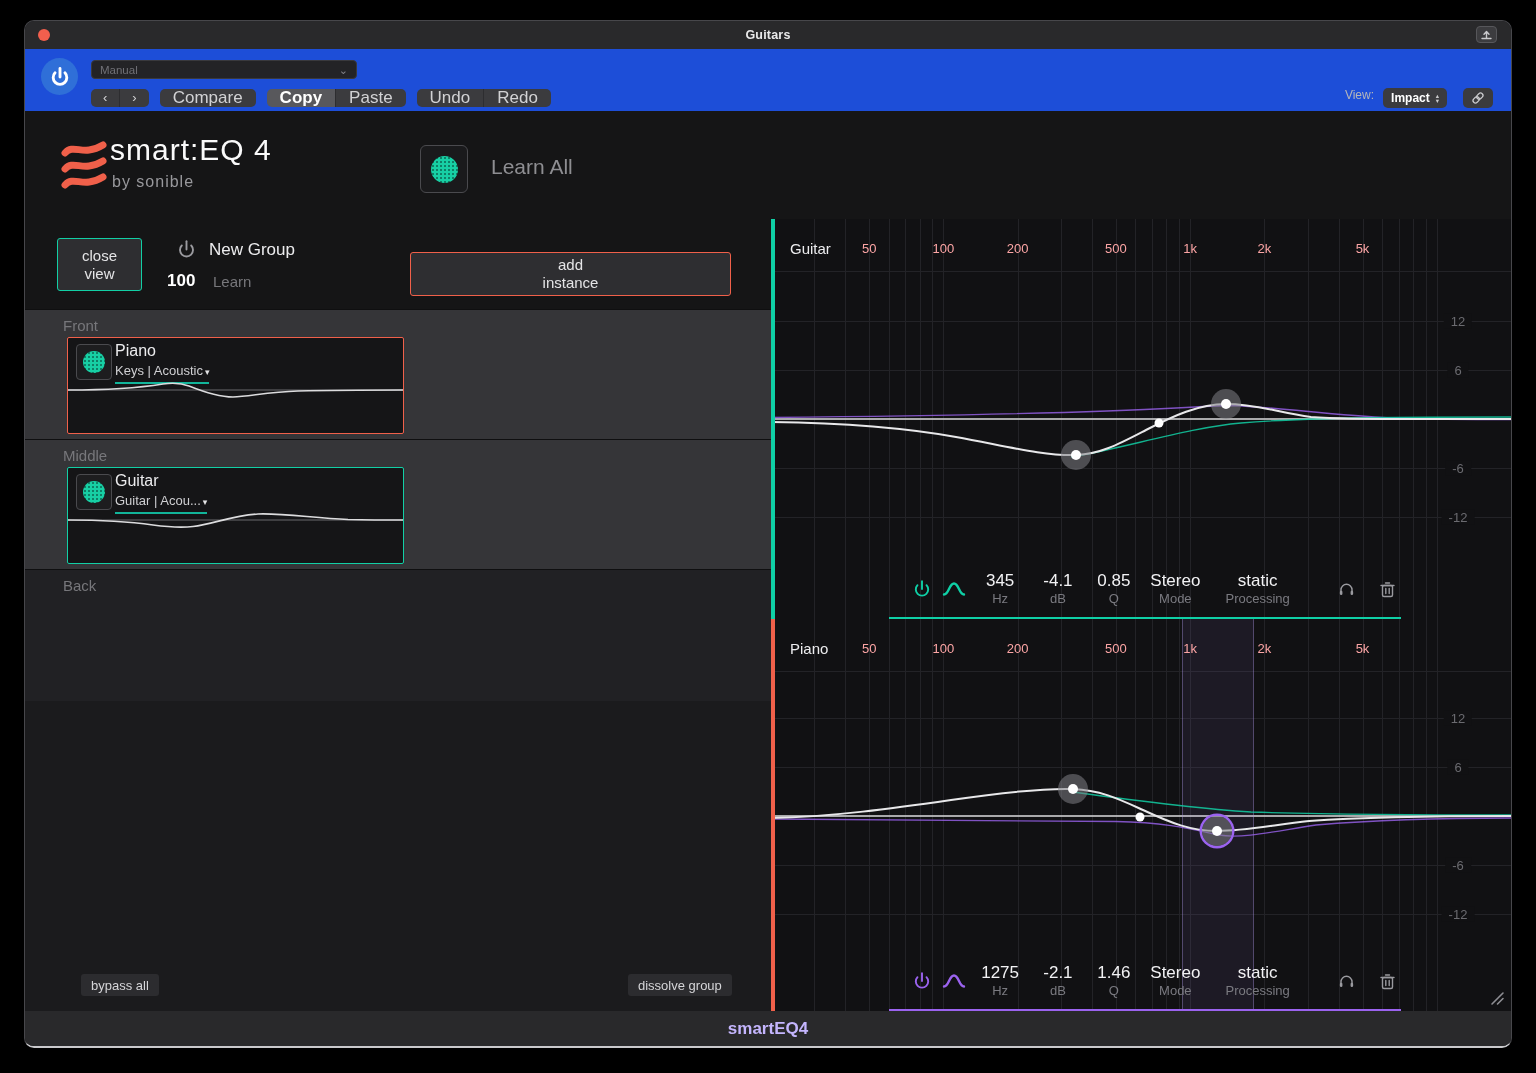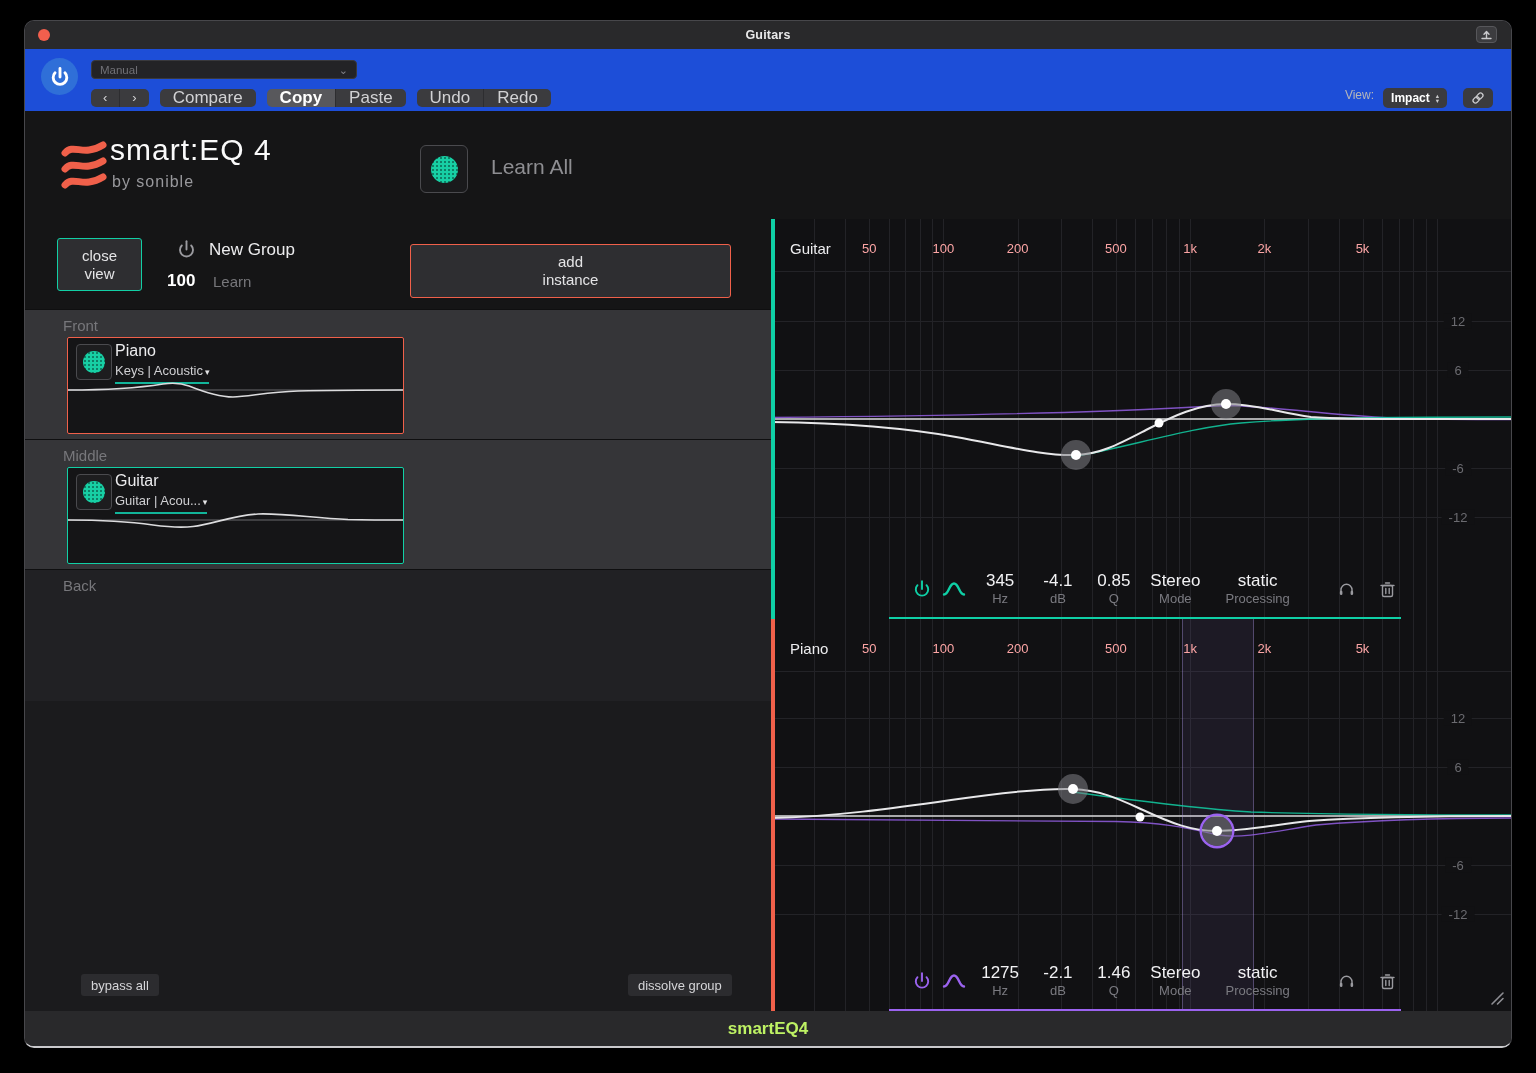--- a/index.html
+++ b/index.html
@@ -57,21 +57,21 @@
   .left { position:absolute; left:0; top:0; width:746px; height:792px; }
   .left-top { position:absolute; left:0; top:0; width:100%; height:90px; background:#151516; }
   .close-view { position:absolute; left:32px; top:19px; width:85px; height:53px; background:#2e2e31;
                 border:1px solid #12cfa5; border-radius:3px; color:#e4e4e6; font-size:15px;
                 white-space:pre-line; line-height:18px; text-align:center; cursor:pointer;
                 font-family:"Liberation Sans",sans-serif; }
   .grp-power { position:absolute; left:152px; top:20px; }
   .grp-name { position:absolute; left:184px; top:21px; color:#ececee; font-size:17px; }
   .impact-val { position:absolute; left:142px; top:52px; color:#fff; font-size:17px; font-weight:bold; }
   .impact-lbl { position:absolute; left:188px; top:54px; color:#77777b; font-size:15px; }
-  .add-instance { position:absolute; left:385px; top:25px; width:321px; height:54px; background:#2e2e31;
+  .add-instance { position:absolute; left:385px; top:33px; width:321px; height:44px; background:#2e2e31;
                   border:1px solid #f0604a; border-radius:3px; color:#e4e4e6; font-size:15px;
                   white-space:pre-line; line-height:18px; text-align:center; cursor:pointer;
                   font-family:"Liberation Sans",sans-serif; }
   .band { position:absolute; left:0; width:100%; }
   .band-label { position:absolute; left:38px; top:7px; color:#77777b; font-size:15px; }
   .inst-card { position:absolute; left:42px; top:27px; width:337px; height:97px; background:#151517;
                border-radius:2px; cursor:pointer; }
   .card-learn { position:absolute; left:8px; top:6px; width:36px; height:36px; background:#1d1d1f;
                 border:1px solid #4a4a4e; border-radius:4px; display:flex; align-items:center; justify-content:center; cursor:pointer; }
   .card-name { position:absolute; left:47px; top:4px; color:#ececee; font-size:16px; }
@@ -110,21 +110,21 @@
   .pstack { text-align:center; cursor:pointer; }
   .pstack .v { color:#f2f2f4; font-size:17px; line-height:20px; }
   .pstack .l { color:#7a7a80; font-size:13px; line-height:16px; }
   .w56{width:58px;} .w52{width:54px;} .w64{width:66px;} .w96{width:100px;}
   .pb-right { display:flex; gap:13px; margin-left:22px; }
   .underline { position:absolute; left:118px; bottom:0; width:512px; height:2.5px; z-index:7; }
   .resize-grip { position:absolute; right:5px; bottom:4px; z-index:8; cursor:nwse-resize; }
 
   
   .bottombar { position:absolute; left:0; top:990px; width:100%; height:36px; background:#29292b; }
-  .bottombar span { position:absolute; left:0; right:0; top:8px; text-align:center; color:#bef264;
+  .bottombar span { position:absolute; left:0; right:0; top:8px; text-align:center; color:#c4b5fd;
                     font-size:17px; font-weight:600; }
 </style>
 </head>
 <body>
 
 <div class="screen">
   <div class="window">
 
     <div class="titlebar">
       <span class="close-dot"></span>

